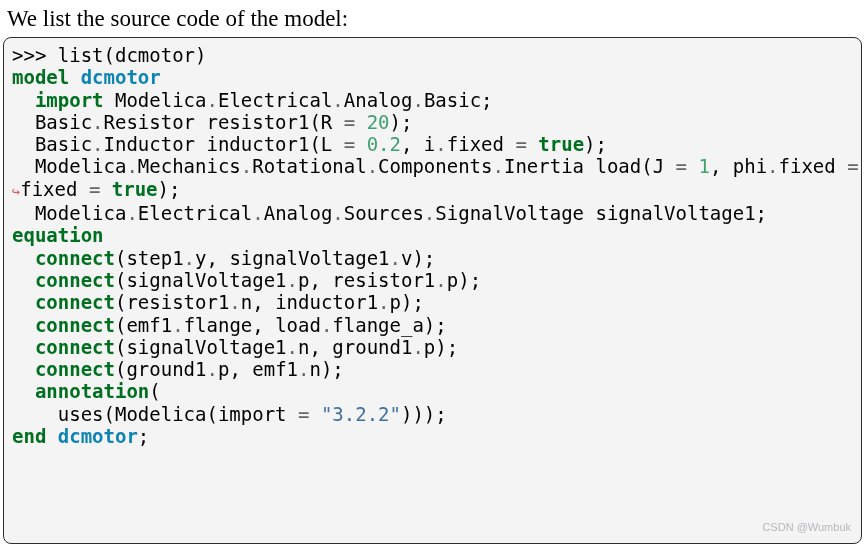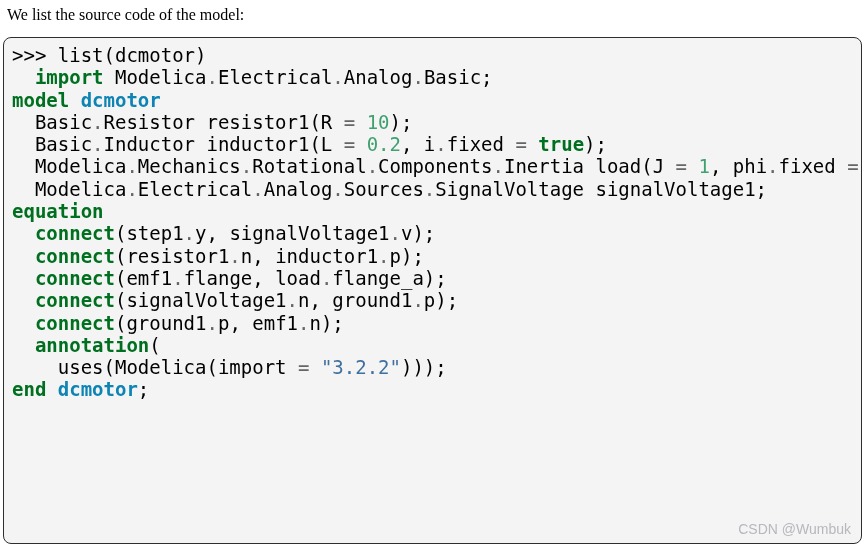--- a/index.html
+++ b/index.html
@@ -9,21 +9,21 @@
     width: 865px;
     height: 547px;
     overflow: hidden;
     position: relative;
   }
   .intro {
     position: absolute;
     left: 7px;
     top: 6px;
     font-family: "Liberation Serif", serif;
-    font-size: 16px;
+    font-size: 23px;
     color: #000000;
   }
   .code-box {
     position: absolute;
     left: 3px;
     top: 37px;
     width: 859px;
     height: 507px;
     box-sizing: border-box;
     background: var(--c-bg, #f4f4f4);
@@ -43,39 +43,41 @@
   .tok-cls  { color: var(--c-cls); font-weight: bold; }
   .tok-num  { color: var(--c-num); }
   .tok-str  { color: var(--c-str); }
   .tok-op   { color: var(--c-op); }
   .tok-arrow { color: var(--c-arrow); font-size: 0.72em; }
   .watermark {
     position: absolute;
     right: 14px;
     top: 521px;
     font-family: "Liberation Sans", sans-serif;
-    font-size: 14px;
+    font-size: 11px;
     color: var(--c-wm, #b7b7bd);
   }
 </style>
 </head>
 <body>
 
 <div class="intro">We list the source code of the model:</div>
 
 <div class="code-box">
     <div class="code-line"><span class="tok-pln">&gt;&gt;&gt; list(dcmotor)</span></div>
+    <div class="code-line"><span class="tok-kw">model</span><span class="tok-pln"> </span><span class="tok-cls">dcmotor</span></div>
     <div class="code-line"><span class="tok-pln">  </span><span class="tok-kw">import</span><span class="tok-pln"> Modelica</span><span class="tok-op">.</span><span class="tok-pln">Electrical</span><span class="tok-op">.</span><span class="tok-pln">Analog</span><span class="tok-op">.</span><span class="tok-pln">Basic;</span></div>
-    <div class="code-line"><span class="tok-kw">model</span><span class="tok-pln"> </span><span class="tok-cls">dcmotor</span></div>
-    <div class="code-line"><span class="tok-pln">  Basic</span><span class="tok-op">.</span><span class="tok-pln">Resistor resistor1(R </span><span class="tok-op">=</span><span class="tok-pln"> </span><span class="tok-num">10</span><span class="tok-pln">);</span></div>
+    <div class="code-line"><span class="tok-pln">  Basic</span><span class="tok-op">.</span><span class="tok-pln">Resistor resistor1(R </span><span class="tok-op">=</span><span class="tok-pln"> </span><span class="tok-num">20</span><span class="tok-pln">);</span></div>
     <div class="code-line"><span class="tok-pln">  Basic</span><span class="tok-op">.</span><span class="tok-pln">Inductor inductor1(L </span><span class="tok-op">=</span><span class="tok-pln"> </span><span class="tok-num">0.2</span><span class="tok-pln">, i</span><span class="tok-op">.</span><span class="tok-pln">fixed </span><span class="tok-op">=</span><span class="tok-pln"> </span><span class="tok-kw">true</span><span class="tok-pln">);</span></div>
     <div class="code-line"><span class="tok-pln">  Modelica</span><span class="tok-op">.</span><span class="tok-pln">Mechanics</span><span class="tok-op">.</span><span class="tok-pln">Rotational</span><span class="tok-op">.</span><span class="tok-pln">Components</span><span class="tok-op">.</span><span class="tok-pln">Inertia load(J </span><span class="tok-op">=</span><span class="tok-pln"> </span><span class="tok-num">1</span><span class="tok-pln">, phi</span><span class="tok-op">.</span><span class="tok-pln">fixed </span><span class="tok-op">=</span><span class="tok-pln"> </span><span class="tok-kw">true</span><span class="tok-pln">, w</span><span class="tok-op">.</span></div>
+    <div class="code-line"><span class="tok-arrow">↪</span><span class="tok-pln">fixed </span><span class="tok-op">=</span><span class="tok-pln"> </span><span class="tok-kw">true</span><span class="tok-pln">);</span></div>
     <div class="code-line"><span class="tok-pln">  Modelica</span><span class="tok-op">.</span><span class="tok-pln">Electrical</span><span class="tok-op">.</span><span class="tok-pln">Analog</span><span class="tok-op">.</span><span class="tok-pln">Sources</span><span class="tok-op">.</span><span class="tok-pln">SignalVoltage signalVoltage1;</span></div>
     <div class="code-line"><span class="tok-kw">equation</span></div>
     <div class="code-line"><span class="tok-pln">  </span><span class="tok-kw">connect</span><span class="tok-pln">(step1</span><span class="tok-op">.</span><span class="tok-pln">y, signalVoltage1</span><span class="tok-op">.</span><span class="tok-pln">v);</span></div>
+    <div class="code-line"><span class="tok-pln">  </span><span class="tok-kw">connect</span><span class="tok-pln">(signalVoltage1</span><span class="tok-op">.</span><span class="tok-pln">p, resistor1</span><span class="tok-op">.</span><span class="tok-pln">p);</span></div>
     <div class="code-line"><span class="tok-pln">  </span><span class="tok-kw">connect</span><span class="tok-pln">(resistor1</span><span class="tok-op">.</span><span class="tok-pln">n, inductor1</span><span class="tok-op">.</span><span class="tok-pln">p);</span></div>
     <div class="code-line"><span class="tok-pln">  </span><span class="tok-kw">connect</span><span class="tok-pln">(emf1</span><span class="tok-op">.</span><span class="tok-pln">flange, load</span><span class="tok-op">.</span><span class="tok-pln">flange_a);</span></div>
     <div class="code-line"><span class="tok-pln">  </span><span class="tok-kw">connect</span><span class="tok-pln">(signalVoltage1</span><span class="tok-op">.</span><span class="tok-pln">n, ground1</span><span class="tok-op">.</span><span class="tok-pln">p);</span></div>
     <div class="code-line"><span class="tok-pln">  </span><span class="tok-kw">connect</span><span class="tok-pln">(ground1</span><span class="tok-op">.</span><span class="tok-pln">p, emf1</span><span class="tok-op">.</span><span class="tok-pln">n);</span></div>
     <div class="code-line"><span class="tok-pln">  </span><span class="tok-kw">annotation</span><span class="tok-pln">(</span></div>
     <div class="code-line"><span class="tok-pln">    uses(Modelica(import </span><span class="tok-op">=</span><span class="tok-pln"> </span><span class="tok-str">"3.2.2"</span><span class="tok-pln">)));</span></div>
     <div class="code-line"><span class="tok-kw">end</span><span class="tok-pln"> </span><span class="tok-cls">dcmotor</span><span class="tok-pln">;</span></div>
   </div>
 
 <div class="watermark">CSDN @Wumbuk</div>

